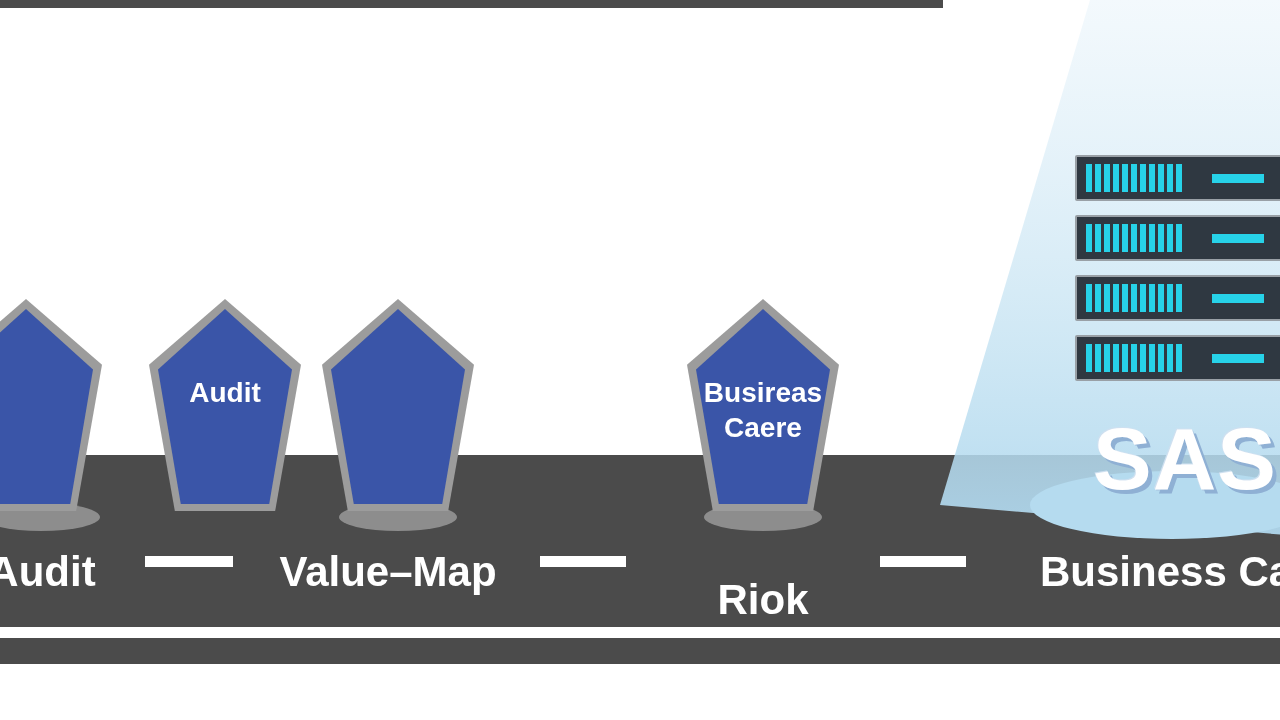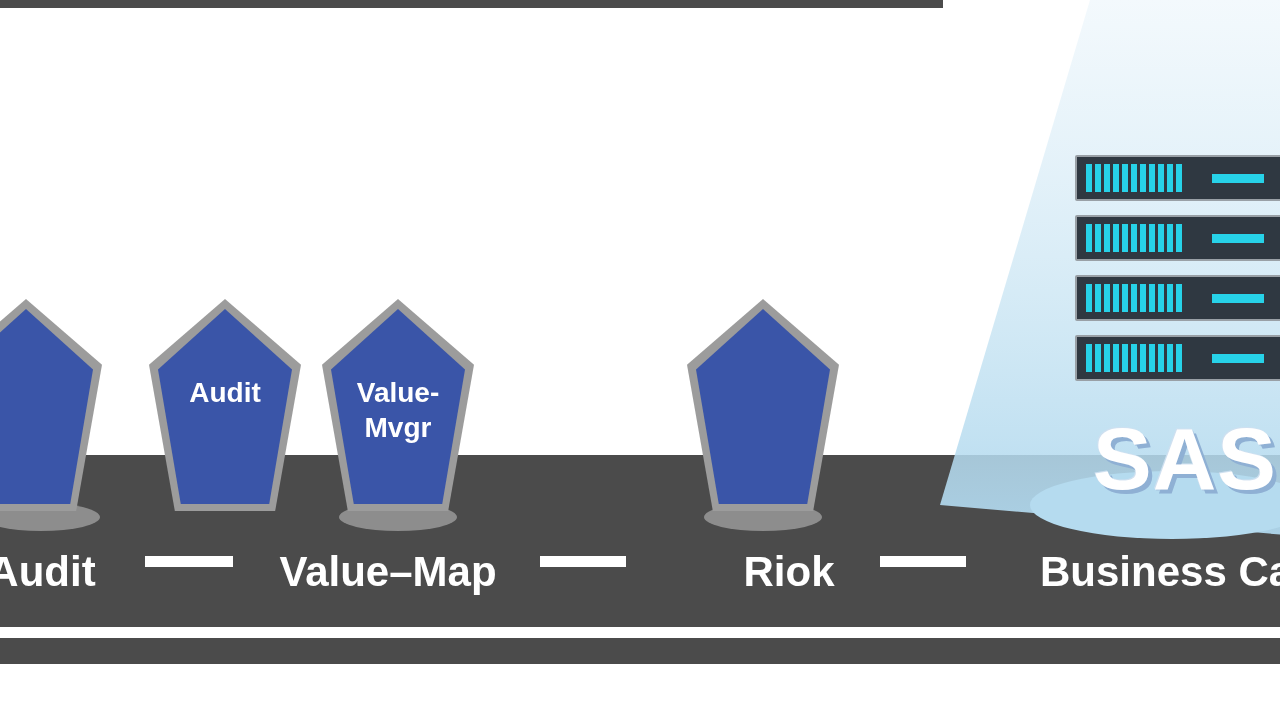--- a/index.html
+++ b/index.html
@@ -77,21 +77,21 @@
     </svg>
   </div>
 
   <div class="road"></div>
   <div class="lane-dash" style="left:145px;width:88px;"></div>
   <div class="lane-dash" style="left:540px;width:86px;"></div>
   <div class="lane-dash" style="left:880px;width:86px;"></div>
 
   <div class="road-label" style="left:-38px;width:160px;">Audit</div>
   <div class="road-label" style="left:268px;width:240px;">Value–Map</div>
-  <div class="road-label" style="left:729px;width:120px;">Riok</div>
+  <div class="road-label" style="left:703px;width:120px;margin-top:28px;">Riok</div>
   <div class="road-label" style="left:1040px;width:300px;text-align:left;">Business Cas</div>
 
   <div class="marker-shadow" style="left:-18px;"></div>
   <div class="marker-shadow" style="left:339px;"></div>
   <div class="marker-shadow" style="left:704px;"></div>
 
   <div class="marker" style="left:-50px;">
     <div class="marker-outer">
       <div class="marker-inner"></div>
       <div class="marker-text">
@@ -107,31 +107,31 @@
       <div class="marker-text">
         <span>Audit</span>
 
       </div>
     </div>
   </div>
 
   <div class="marker" style="left:322px;">
     <div class="marker-outer">
       <div class="marker-inner"></div>
+    </div>
+  </div>
+
+
+  <div class="marker" style="left:687px;">
+    <div class="marker-outer">
+      <div class="marker-inner"></div>
       <div class="marker-text">
-        <span>Value-</span>
-        <span>Mvgr</span>
-      </div>
-    </div>
-  </div>
-
-
-  <div class="marker" style="left:687px;">
-    <div class="marker-outer">
-      <div class="marker-inner"></div>
+        <span>Busireas</span>
+        <span>Caere</span>
+      </div>
     </div>
   </div>
 
   <div class="rack" style="top:155px;">
     <div class="stripes">
         <div class="stripe"></div>
         <div class="stripe"></div>
         <div class="stripe"></div>
         <div class="stripe"></div>
         <div class="stripe"></div>

